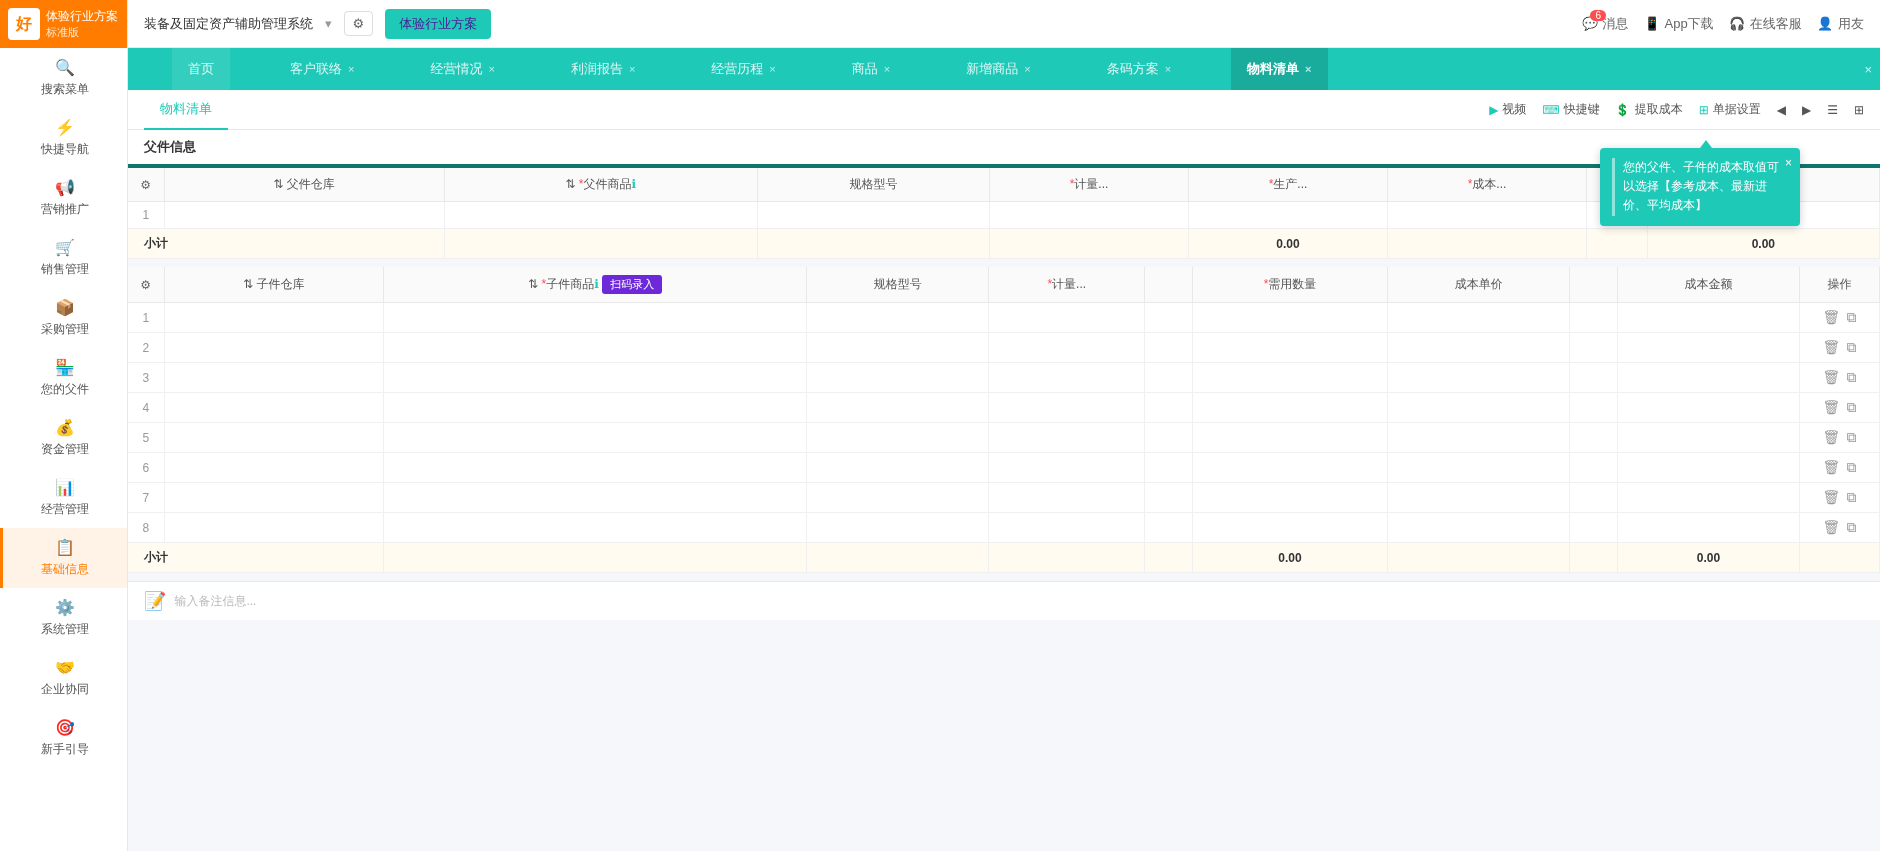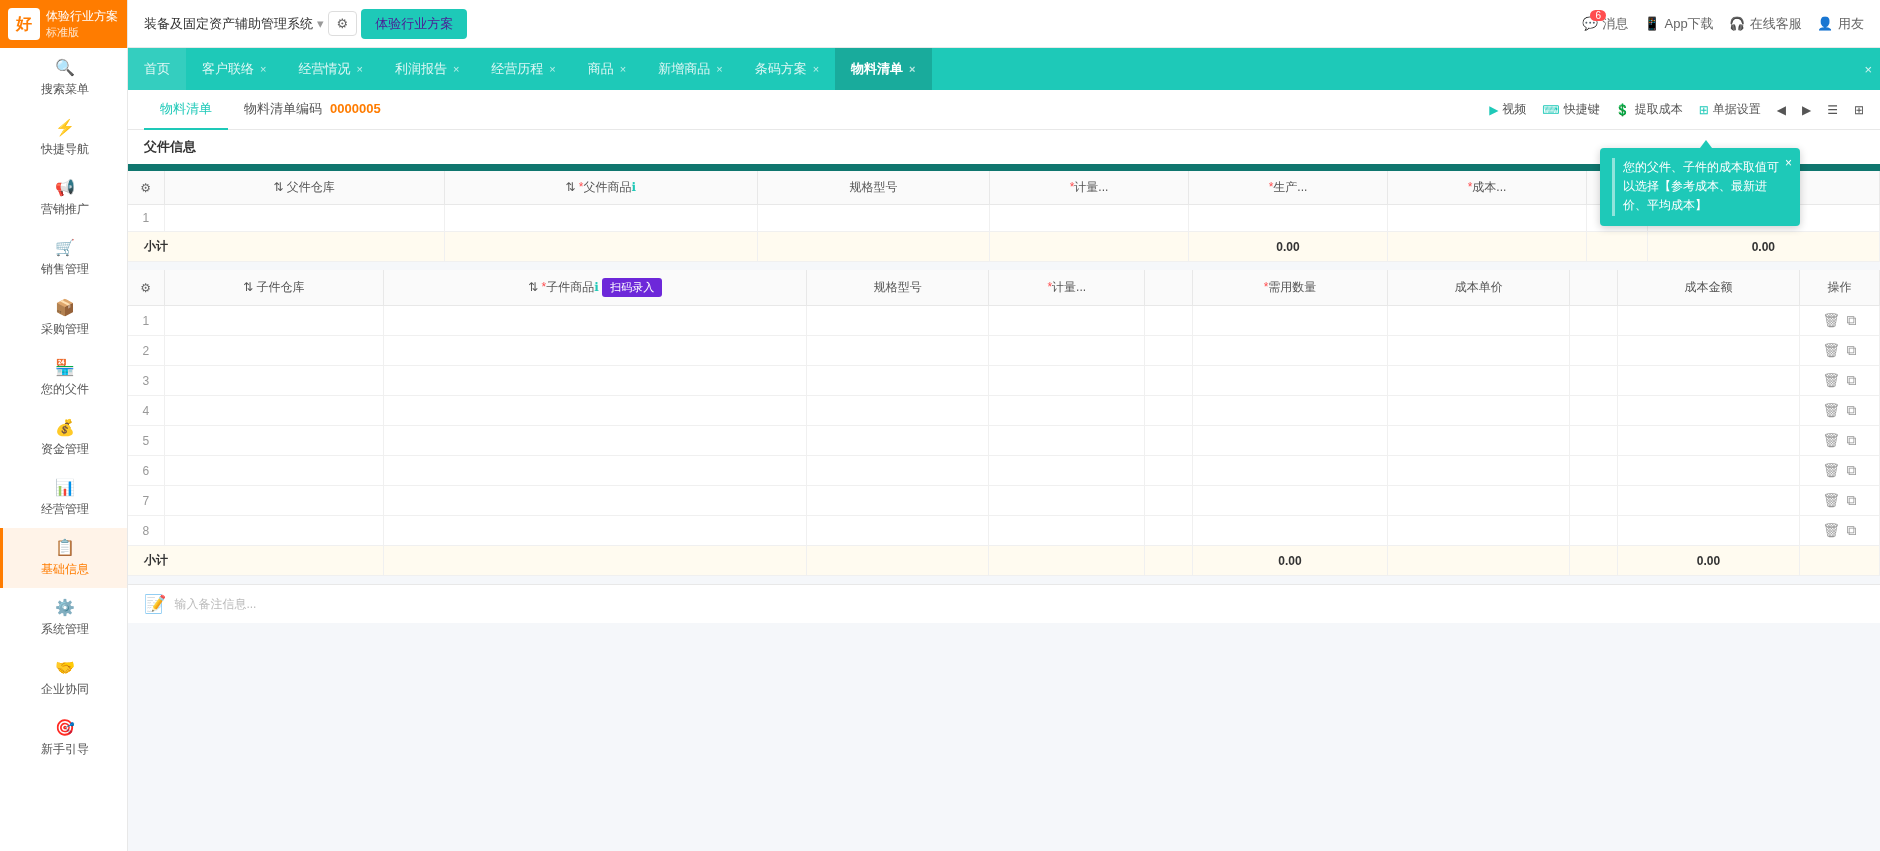--- a/index.html
+++ b/index.html
@@ -55,21 +55,21 @@
     .main { flex: 1; display: flex; flex-direction: column; overflow: hidden; }
 
     
     .topbar {
       background: #fff;
       border-bottom: 1px solid #e8e8e8;
       display: flex;
       align-items: center;
       padding: 0 16px;
       height: 48px;
-      gap: 4px;
+      gap: 12px;
     }
     .topbar-actions { display: flex; align-items: center; gap: 16px; }
     .topbar-btn {
       background: #1ec9b8;
       color: #4c1d95;
       border: none;
       border-radius: 4px;
       padding: 6px 14px;
       cursor: pointer;
       font-size: 13px;
@@ -107,20 +107,21 @@
     }
     .nav-tab {
       padding: 12px 16px;
       color: rgba(255,255,255,0.85);
       cursor: pointer;
       font-size: 13px;
       white-space: nowrap;
       display: flex;
       align-items: center;
       gap: 6px;
+      margin-left: 44px;
     }
     .nav-tab.active { background: rgba(255,255,255,0.2); color: #fff; font-weight: bold; }
     .nav-tab .close-x { color: rgba(255,255,255,0.7); font-size: 11px; }
     .nav-tab-first { background: rgba(255,255,255,0.1); }
 
     
     .content { flex: 1; overflow-y: auto; background: #f5f7fa; padding: 0; }
 
     
     .sub-tabs {
@@ -156,21 +157,21 @@
     }
 
     
     .section { background: #fff; margin: 0; }
     .section-header {
       padding: 8px 16px;
       font-size: 13px;
       font-weight: bold;
       color: #333;
       background: #fff;
-      border-bottom: 7px solid #0f766e;
+      border-bottom: 4px solid #0f766e;
     }
 
     table {
       width: 100%;
       border-collapse: collapse;
       font-size: 12px;
     }
     th {
       background: #fafafa;
       border-bottom: 1px solid #e8e8e8;
@@ -392,26 +393,20 @@
       <span class="close-x">×</span>
     </div>
     <div class="nav-close-btn">×</div>
   </div>
 
   <div class="content" style="position:relative;">
 
     <div class="sub-tabs">
       <div class="sub-tab active">
         <span>物料清单</span>
-      </div>
-      <div class="sub-tab" style="cursor:default;">
-        <span>物料清单编码</span>
-        <span style="margin-left:8px;">
-          <span class="sub-tab-code">0000005</span>
-        </span>
       </div>
 
       <div style="margin-left:auto;display:flex;align-items:center;gap:16px;">
         <button class="toolbar-btn">
           <span style="color:#1ec9b8;">▶</span>
           <span>视频</span>
         </button>
         <button class="toolbar-btn">
           <span style="color:#1ec9b8;">⌨</span>
           <span>快捷键</span>

